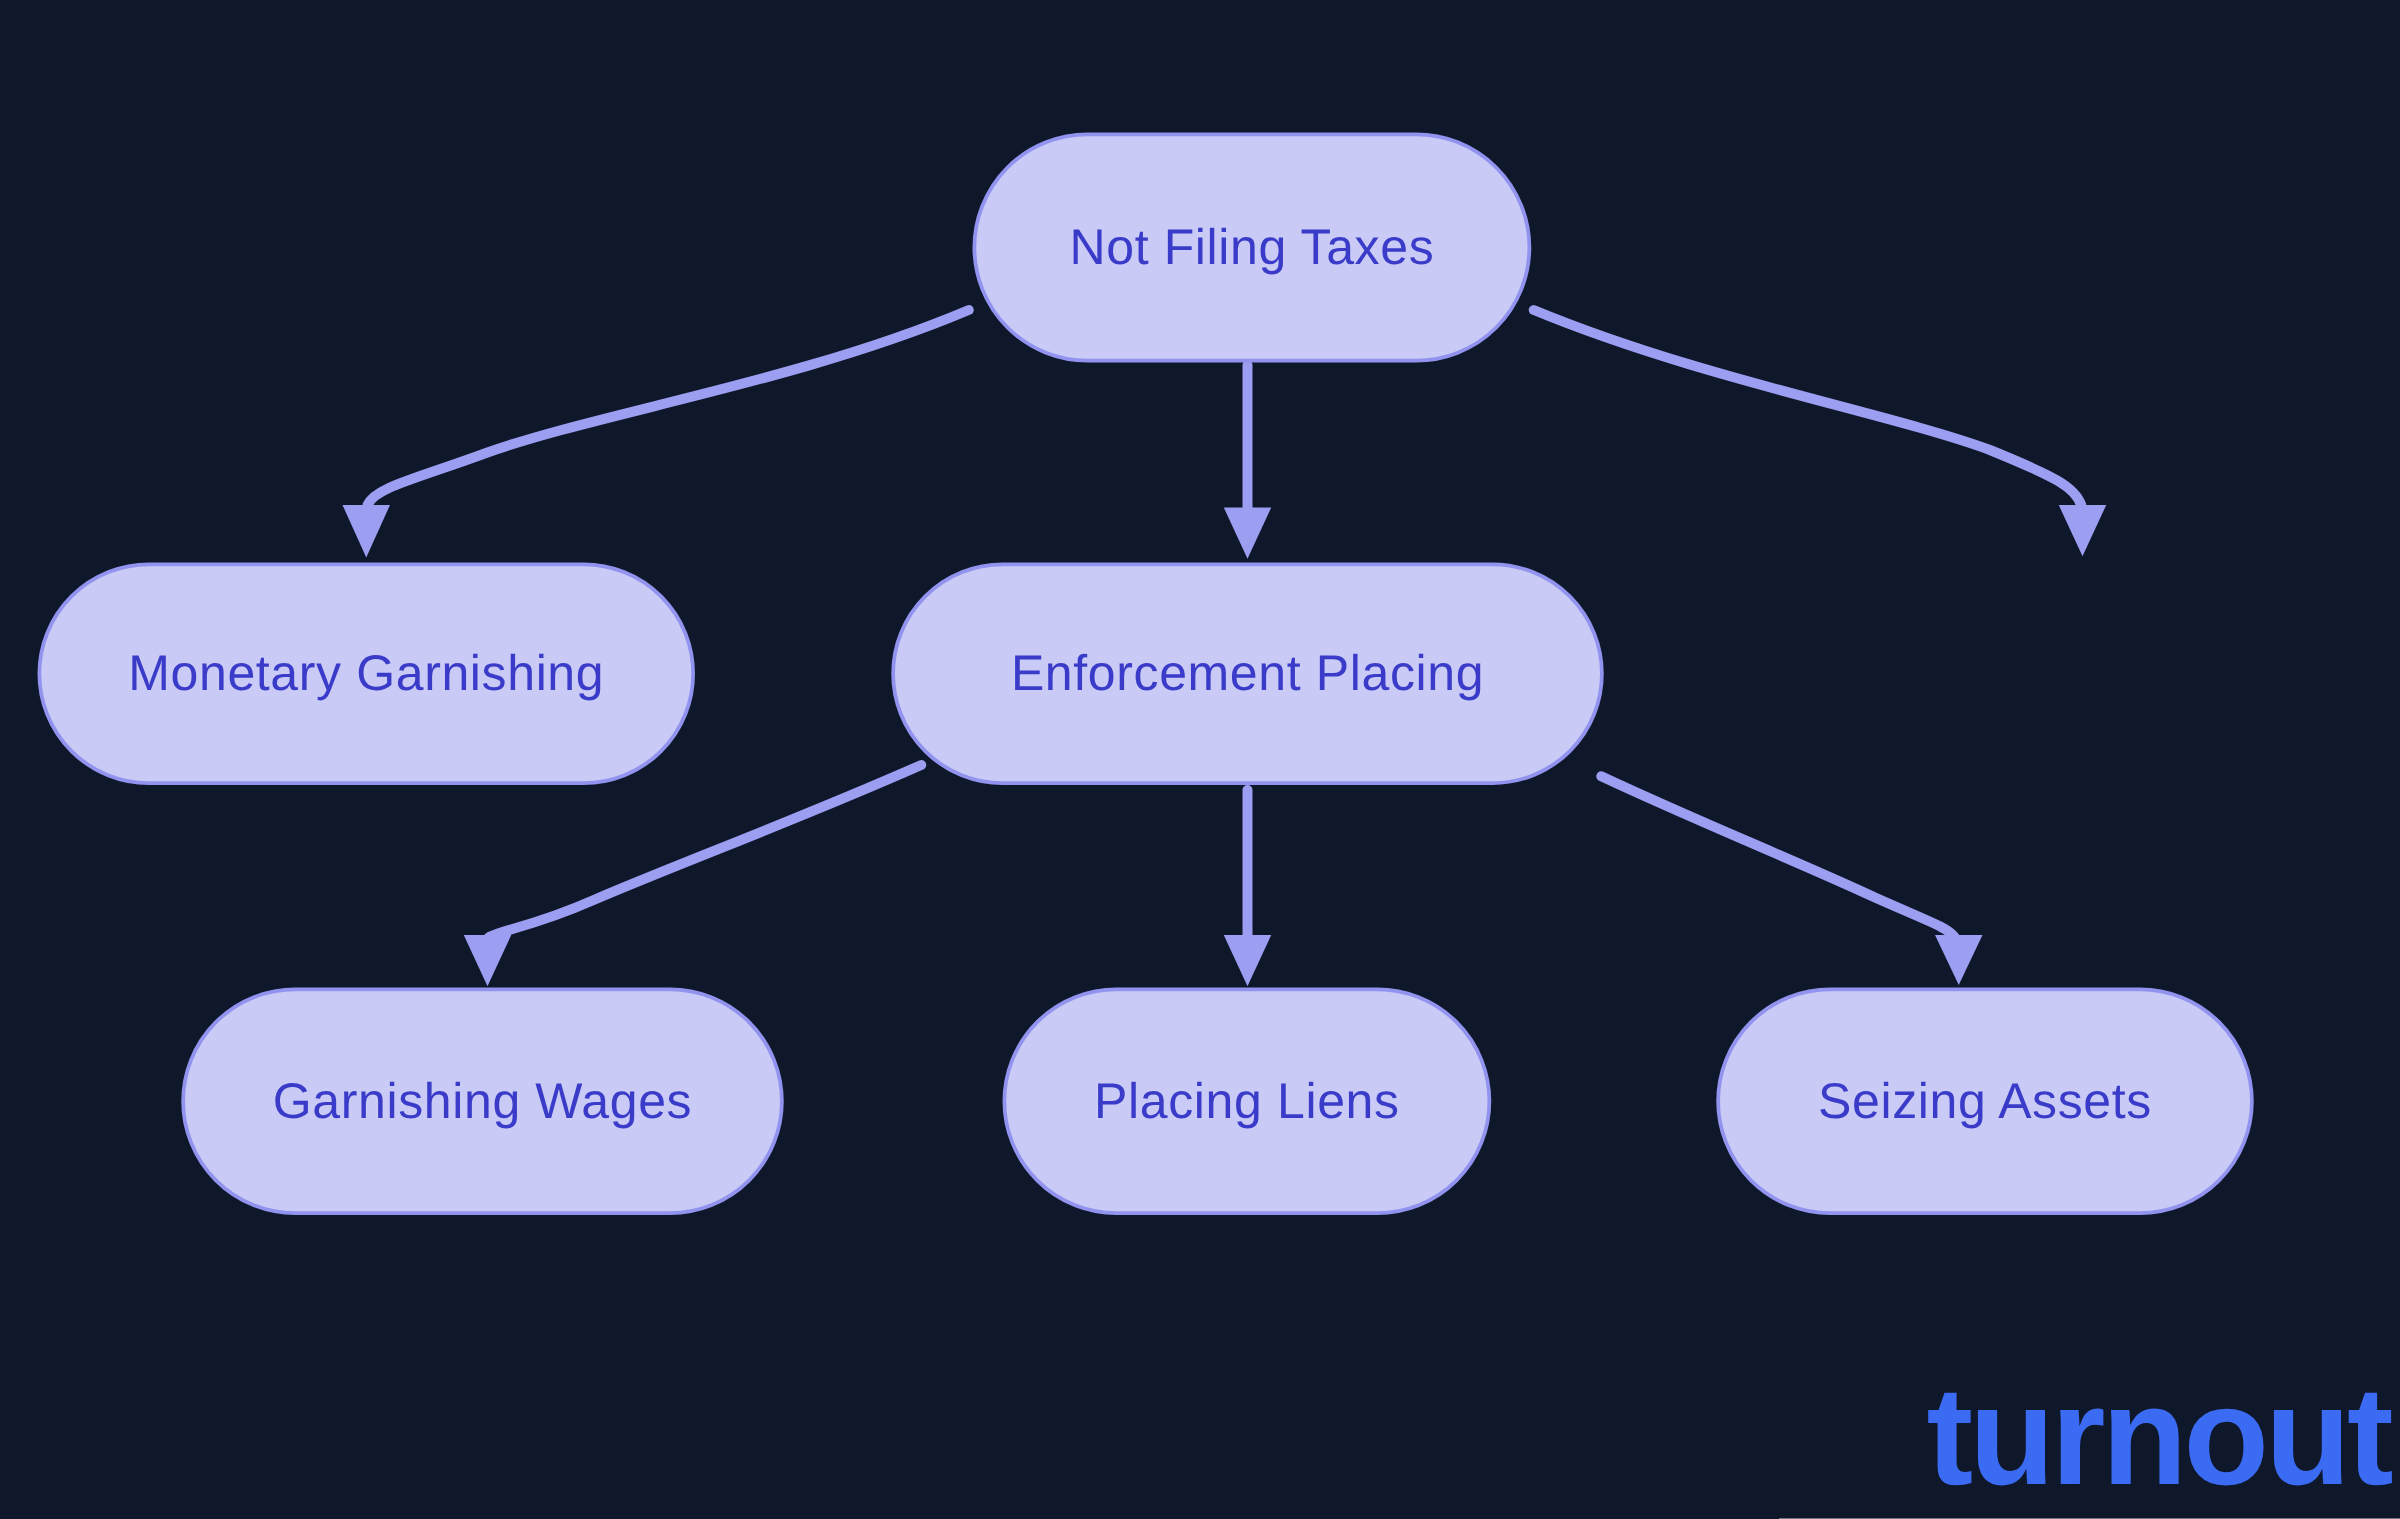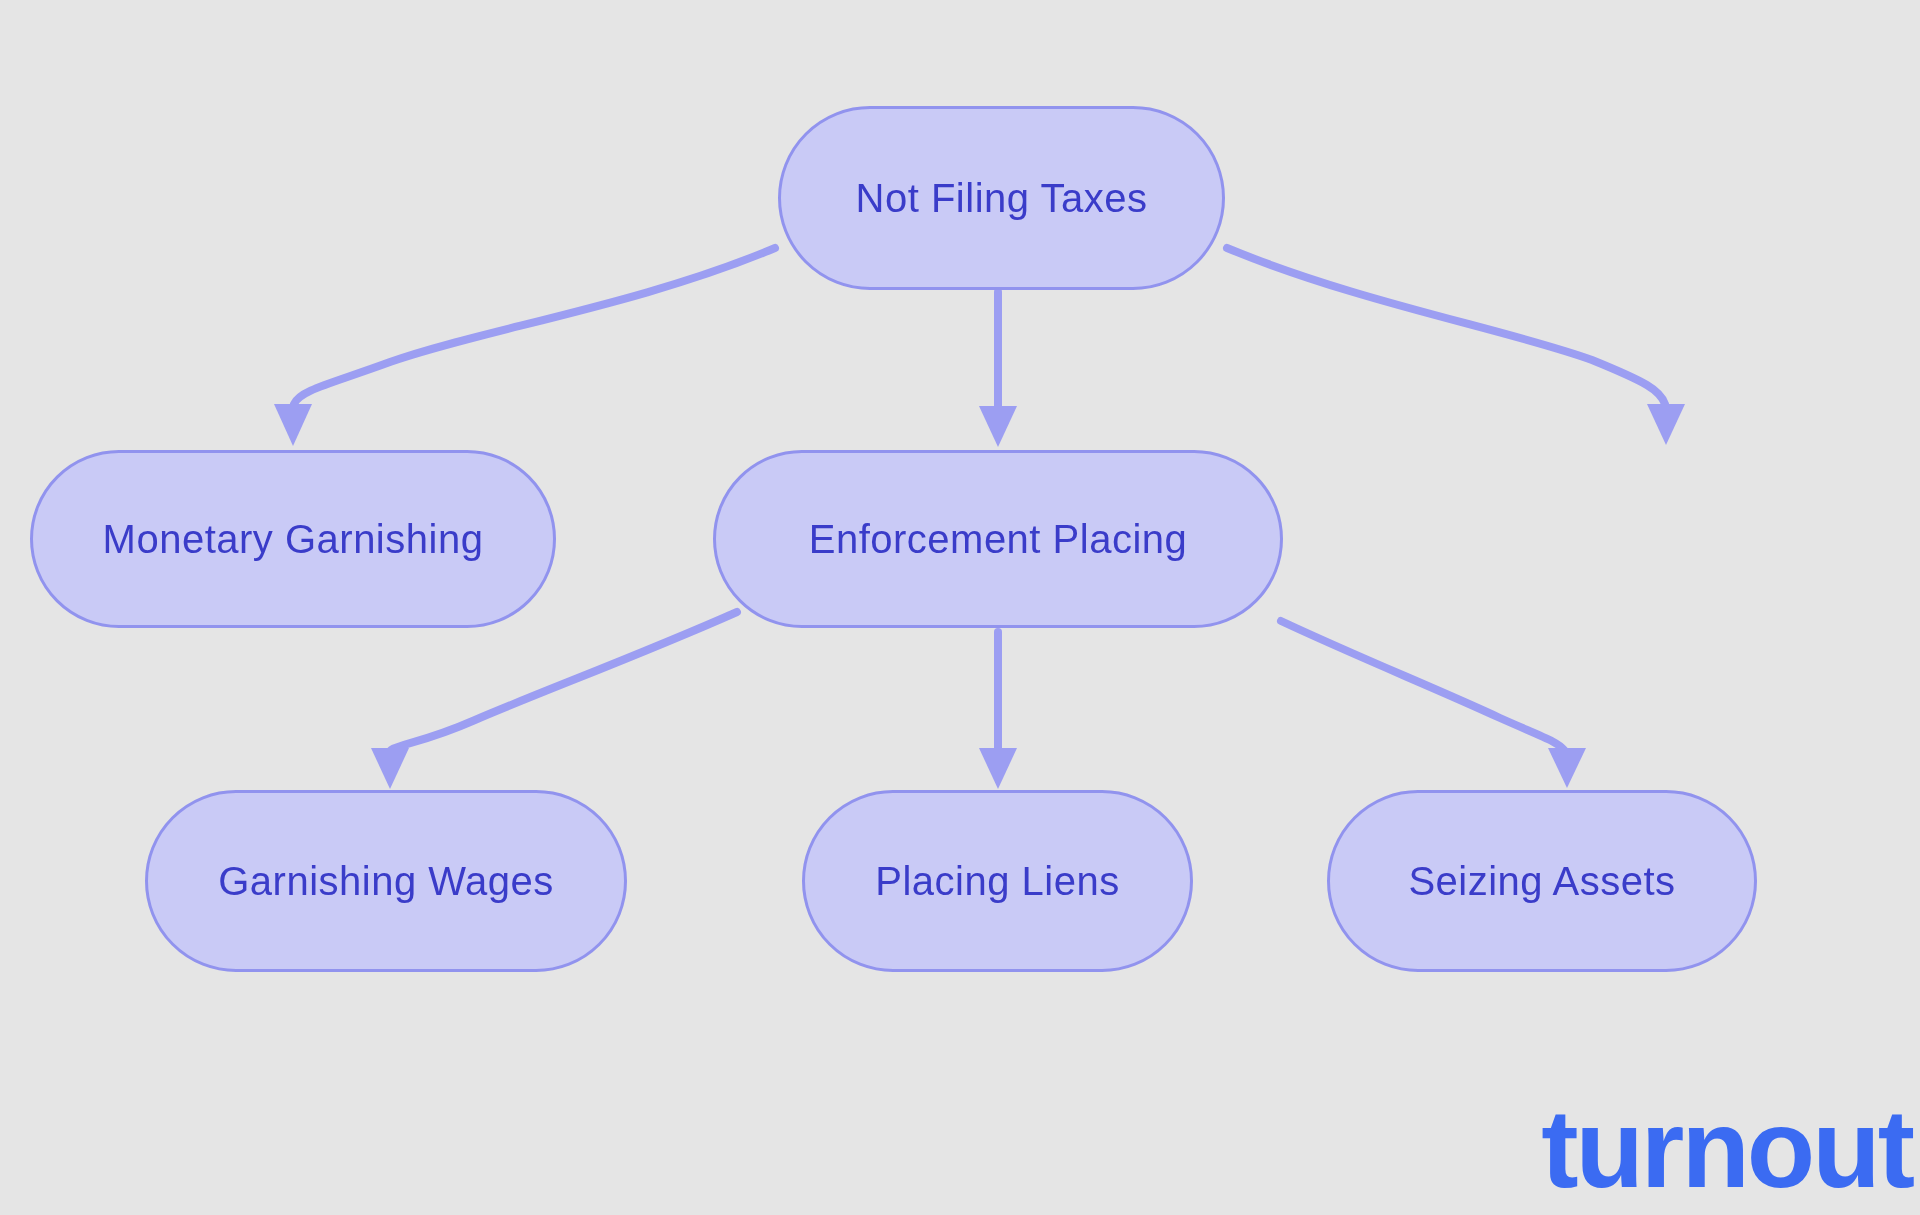--- a/index.html
+++ b/index.html
@@ -4,21 +4,21 @@
 <style>
   html, body {
     margin: 0;
     padding: 0;
     background: #ffffff;
   }
   .canvas {
     position: relative;
     width: 1920px;
     height: 1215px;
-    background: #e5e5e5;
+    background: #0f172a;
     overflow: hidden;
     font-family: "Liberation Sans", "DejaVu Sans", sans-serif;
   }
   .edges-layer {
     position: absolute;
     left: 0;
     top: 0;
     width: 1920px;
     height: 1215px;
   }
@@ -46,21 +46,21 @@
     font-weight: 400;
     letter-spacing: 0.5px;
     white-space: nowrap;
   }
   .node-root        { left: 778px;  top: 106px; width: 447px; height: 184px; }
   .node-monetary    { left: 30px;   top: 450px; width: 526px; height: 178px; }
   .node-enforcement { left: 713px;  top: 450px; width: 570px; height: 178px; }
   .node-refunds     { left: 1443px; top: 450px; width: 455px; height: 178px; }
   .node-garnishing  { left: 145px;  top: 790px; width: 482px; height: 182px; }
   .node-liens       { left: 802px;  top: 790px; width: 391px; height: 182px; }
-  .node-seizing     { left: 1327px; top: 790px; width: 430px; height: 182px; }
+  .node-seizing     { left: 1373px; top: 790px; width: 430px; height: 182px; }
   .logo {
     position: absolute;
     right: 8px;
     bottom: 10px;
     color: #3b6bf2;
     font-size: 112px;
     font-weight: 700;
     letter-spacing: -3px;
     line-height: 1;
   }

